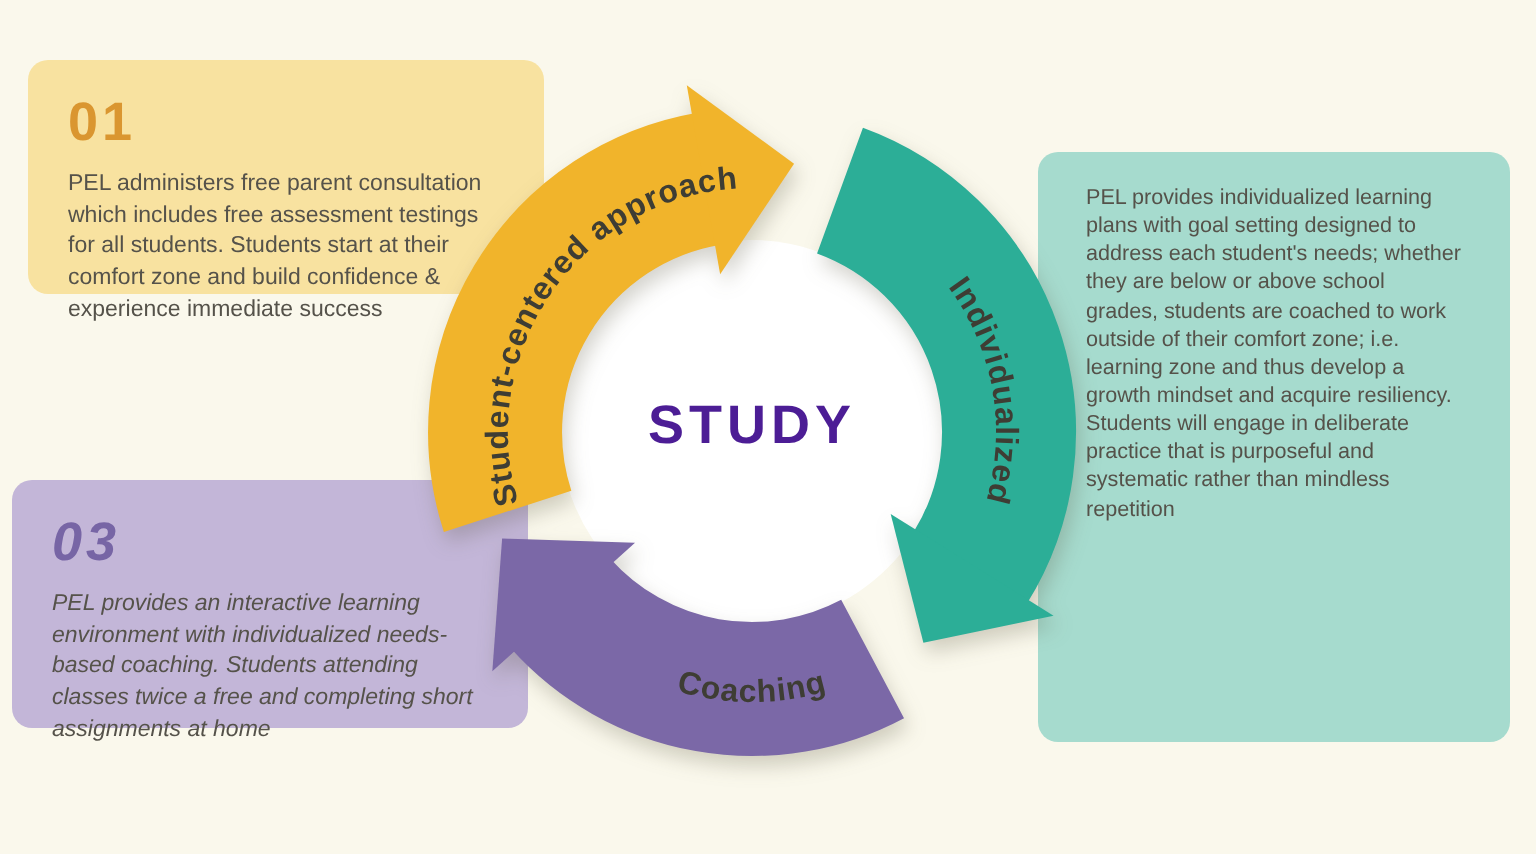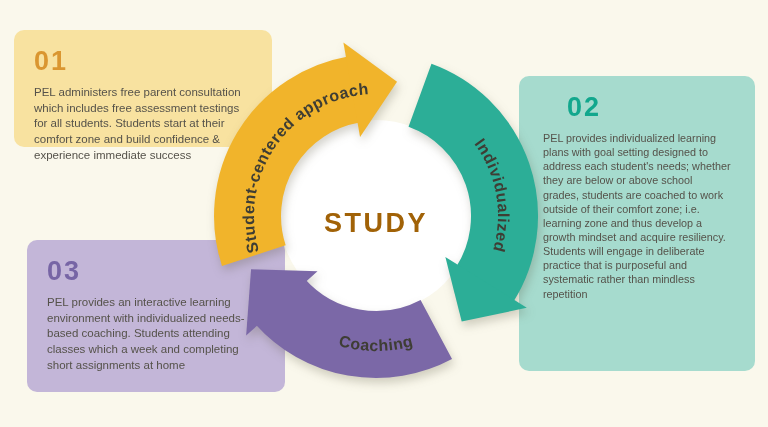--- a/index.html
+++ b/index.html
@@ -26,21 +26,21 @@
     letter-spacing: 2px;
     margin: 0 0 8px 0;
   }
   .card .body {
     margin: 0;
     font-size: 11.5px;
     line-height: 1.36;
     color: #55524a;
   }
   .card1 { left: 14px;  top: 30px;  width: 258px; height: 117px; }
-  .card3 { left: 27px;  top: 240px; width: 258px; height: 152px; }
+  .card3 { left: 6px;  top: 240px; width: 258px; height: 124px; font-style: italic; }
   .card2 { left: 519px; top: 76px;  width: 236px; height: 295px; padding: 16px 24px; }
   .card2 .num  { margin-left: 24px; }
   .card2 .body { text-align: left; font-size: 10.8px; line-height: 1.31; }
 
   
   svg.ring {
     position: absolute;
     left: 0; top: 0;
     width: 768px; height: 427px;
     pointer-events: none;
@@ -55,48 +55,47 @@
     font-family: "Liberation Sans", sans-serif;
     font-size: 16px;
     font-weight: 700;
     letter-spacing: 0.5px;
     fill: #3E3D34;
   }
 
   
   .center-title {
     position: absolute;
-    left: 376px; top: 224px;
+    left: 376px; top: 213px;
     transform: translate(-50%, -50%);
     text-align: center;
     font-size: 27px;
     font-weight: 700;
     letter-spacing: 2.5px;
     line-height: 1.3;
-    color: #a16207;
+    color: #4c1d95;
   }
 </style>
 </head>
 <body>
 
 <div class="stage" style="background-color: rgb(250, 248, 236);">
 
   <section class="card card1" style="background-color: rgb(248, 226, 160);">
     <div class="num" style="color: rgb(218, 150, 48);">01</div>
     <p class="body">PEL administers free parent consultation which includes free assessment testings for all students. Students start at their comfort zone and build confidence &amp; experience immediate success</p>
   </section>
 
   <section class="card card2" style="background-color: rgb(166, 219, 206);">
-    <div class="num" style="color: rgb(18, 167, 141);">02</div>
     <p class="body">PEL provides individualized learning plans with goal setting designed to address each student's needs; whether they are below or above school grades, students are coached to work outside of their comfort zone; i.e. learning zone and thus develop a growth mindset and acquire resiliency. Students will engage in deliberate practice that is purposeful and systematic rather than mindless repetition</p>
   </section>
 
   <section class="card card3" style="background-color: rgb(195, 182, 216);">
     <div class="num" style="color: rgb(119, 101, 165);">03</div>
-    <p class="body">PEL provides an interactive learning environment with individualized needs-based coaching. Students attending classes which a week and completing short assignments at home</p>
+    <p class="body">PEL provides an interactive learning environment with individualized needs-based coaching. Students attending classes twice a free and completing short assignments at home</p>
   </section>
 
   <svg class="ring" viewBox="0 0 768 427">
     <defs>
       <marker id="head0" markerUnits="userSpaceOnUse" markerWidth="50" markerHeight="108" refX="2" refY="54" orient="auto" style="overflow:visible">
         <path d="M0,6 L46,54 L0,102 Z" fill="#F1B42B"></path>
       </marker>
       <marker id="head1" markerUnits="userSpaceOnUse" markerWidth="50" markerHeight="108" refX="2" refY="54" orient="auto" style="overflow:visible">
         <path d="M0,6 L46,54 L0,102 Z" fill="#2CAE97"></path>
       </marker>

